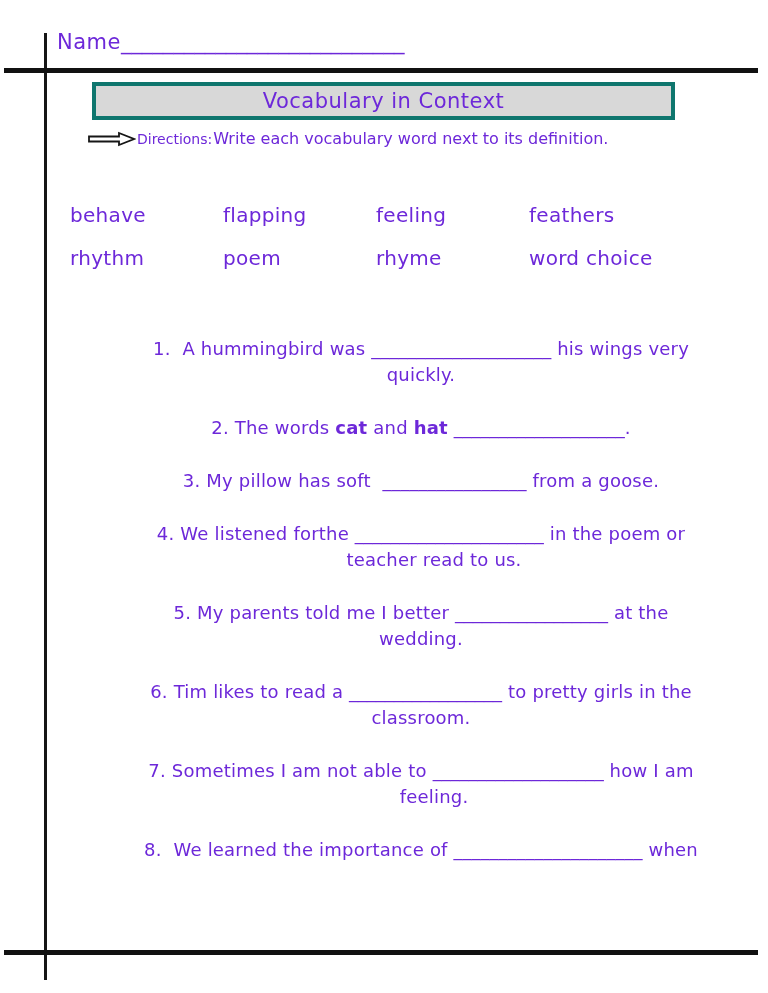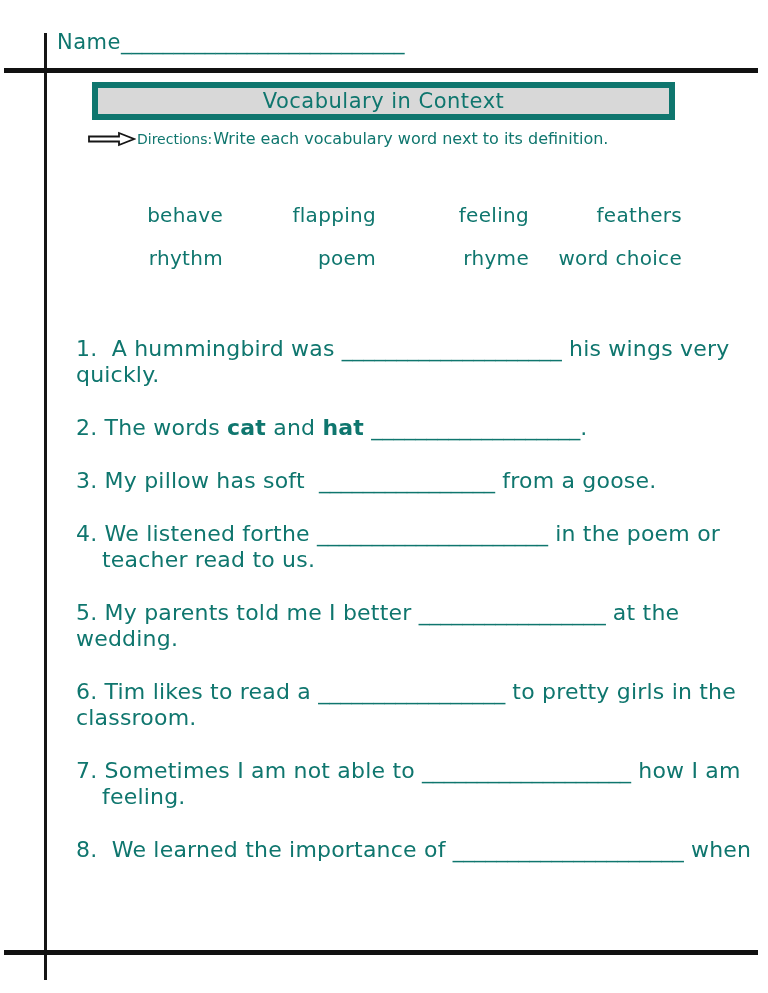--- a/index.html
+++ b/index.html
@@ -2,59 +2,59 @@
 <html><head>
 <meta charset="utf-8">
 <style>
   html,body{margin:0;padding:0;background:#9a9a9a;}
   .page{
     position:relative;
     width:768px;height:993px;
     margin:0 auto;
     background:#ffffff;
     font-family:"DejaVu Sans",sans-serif;
-    color:#0f766e;
+    color:#6d28d9;
     overflow:hidden;
   }
   .margin-line{
     position:absolute;left:44px;top:33px;
     width:3px;height:947px;background:#161616;
   }
   .rule{
     position:absolute;left:4px;width:754px;height:5px;background:#111111;
   }
   .rule.top{top:68px;}
   .rule.bottom{top:950px;}
   .name-row{
     position:absolute;left:57px;top:30px;
     font-size:21px;white-space:pre;letter-spacing:.5px;
   }
   .title-box{
     position:absolute;left:92px;top:82px;width:583px;height:38px;
-    background:#d8d8d8;border:6px solid #0f766e;box-sizing:border-box;
+    background:#d8d8d8;border:4px solid #0f766e;box-sizing:border-box;
     display:flex;align-items:center;justify-content:center;
     font-size:21px;letter-spacing:.5px;
   }
   .directions{
     position:absolute;left:88px;top:129px;
     display:flex;align-items:center;gap:1px;white-space:pre;
   }
   .directions .arrow{flex:0 0 auto;display:block;}
   .directions .dir-label{font-size:14px;}
   .directions .dir-text{font-size:16px;}
   .word-bank{position:absolute;left:70px;top:203px;width:612px;}
   .wb-row{
     display:grid;grid-template-columns:repeat(4,1fr);
     margin-bottom:19px;
   }
-  .wb-word{text-align:right;font-size:20px;letter-spacing:.3px;}
+  .wb-word{text-align:left;font-size:20px;letter-spacing:.3px;}
   .sentences{position:absolute;left:76px;top:336px;width:690px;}
   .sentence{margin:0 0 27px 0;}
   .line{
-    font-size:22px;line-height:26px;white-space:pre;letter-spacing:.2px;
+    font-size:18px;line-height:26px;white-space:pre;letter-spacing:.2px;text-align:center;
   }
   .line.indent{padding-left:26px;}
   .bold{font-weight:bold;margin-top:8px;}
   .blank{letter-spacing:0;}
 </style>
 </head>
 <body>
 
 <div class="page">
 

